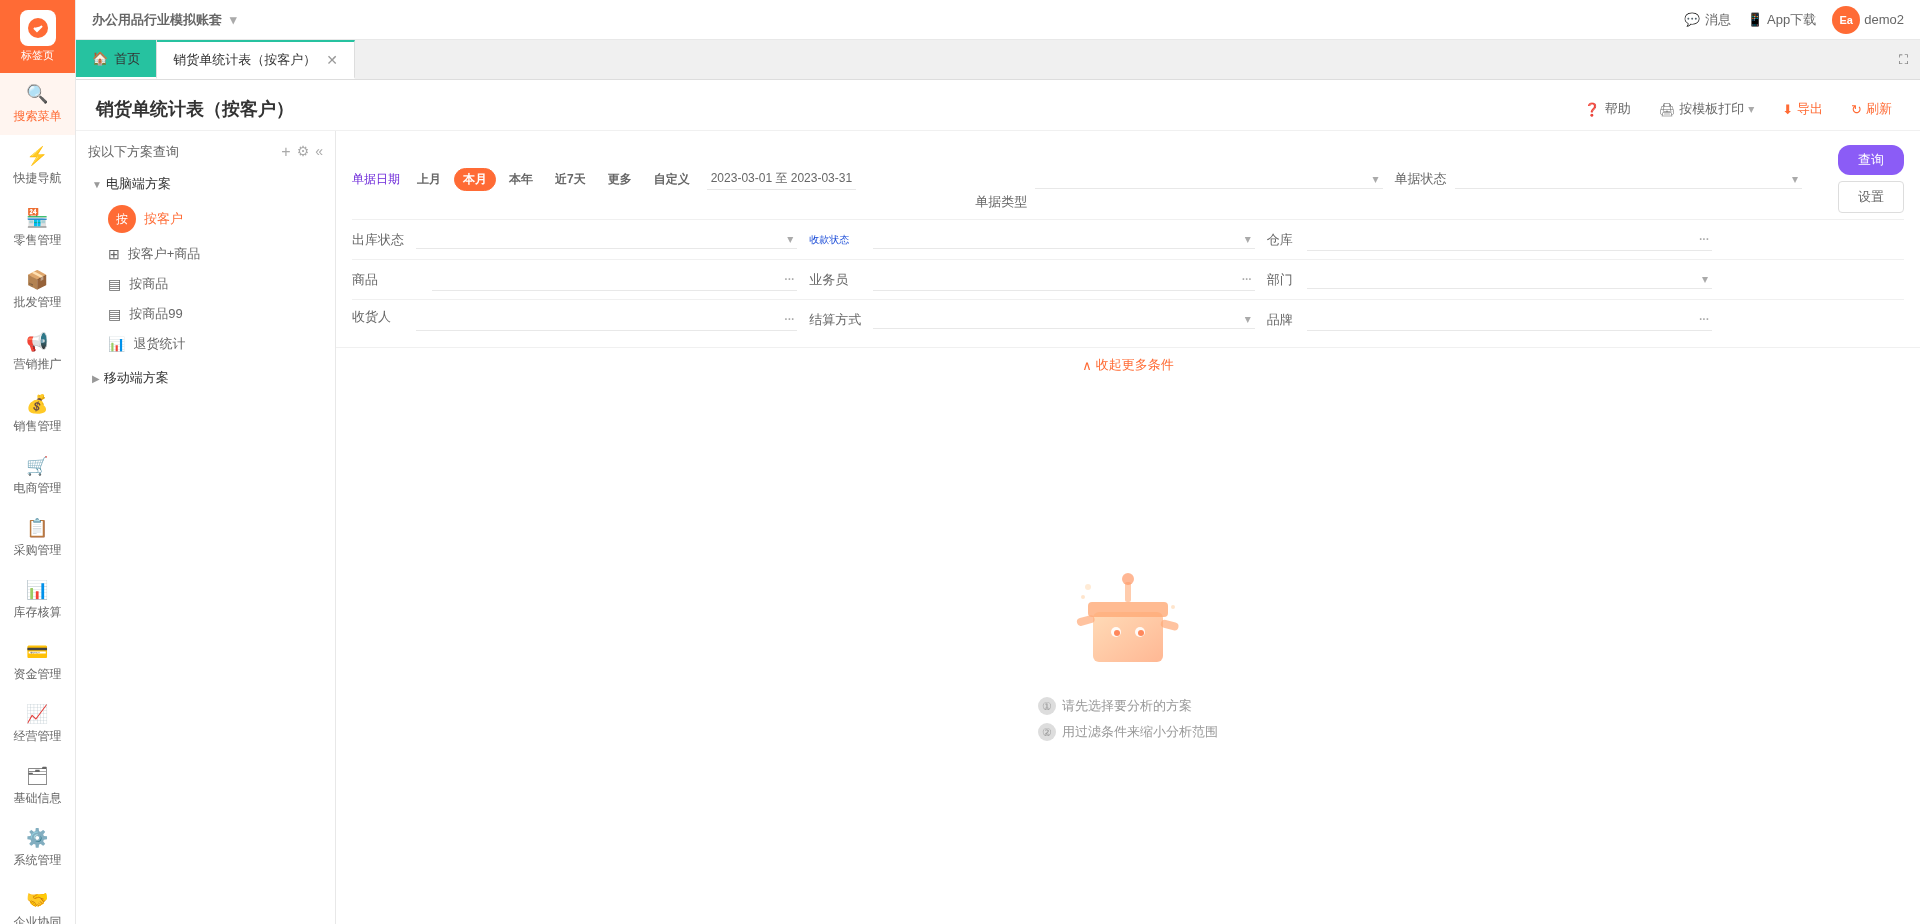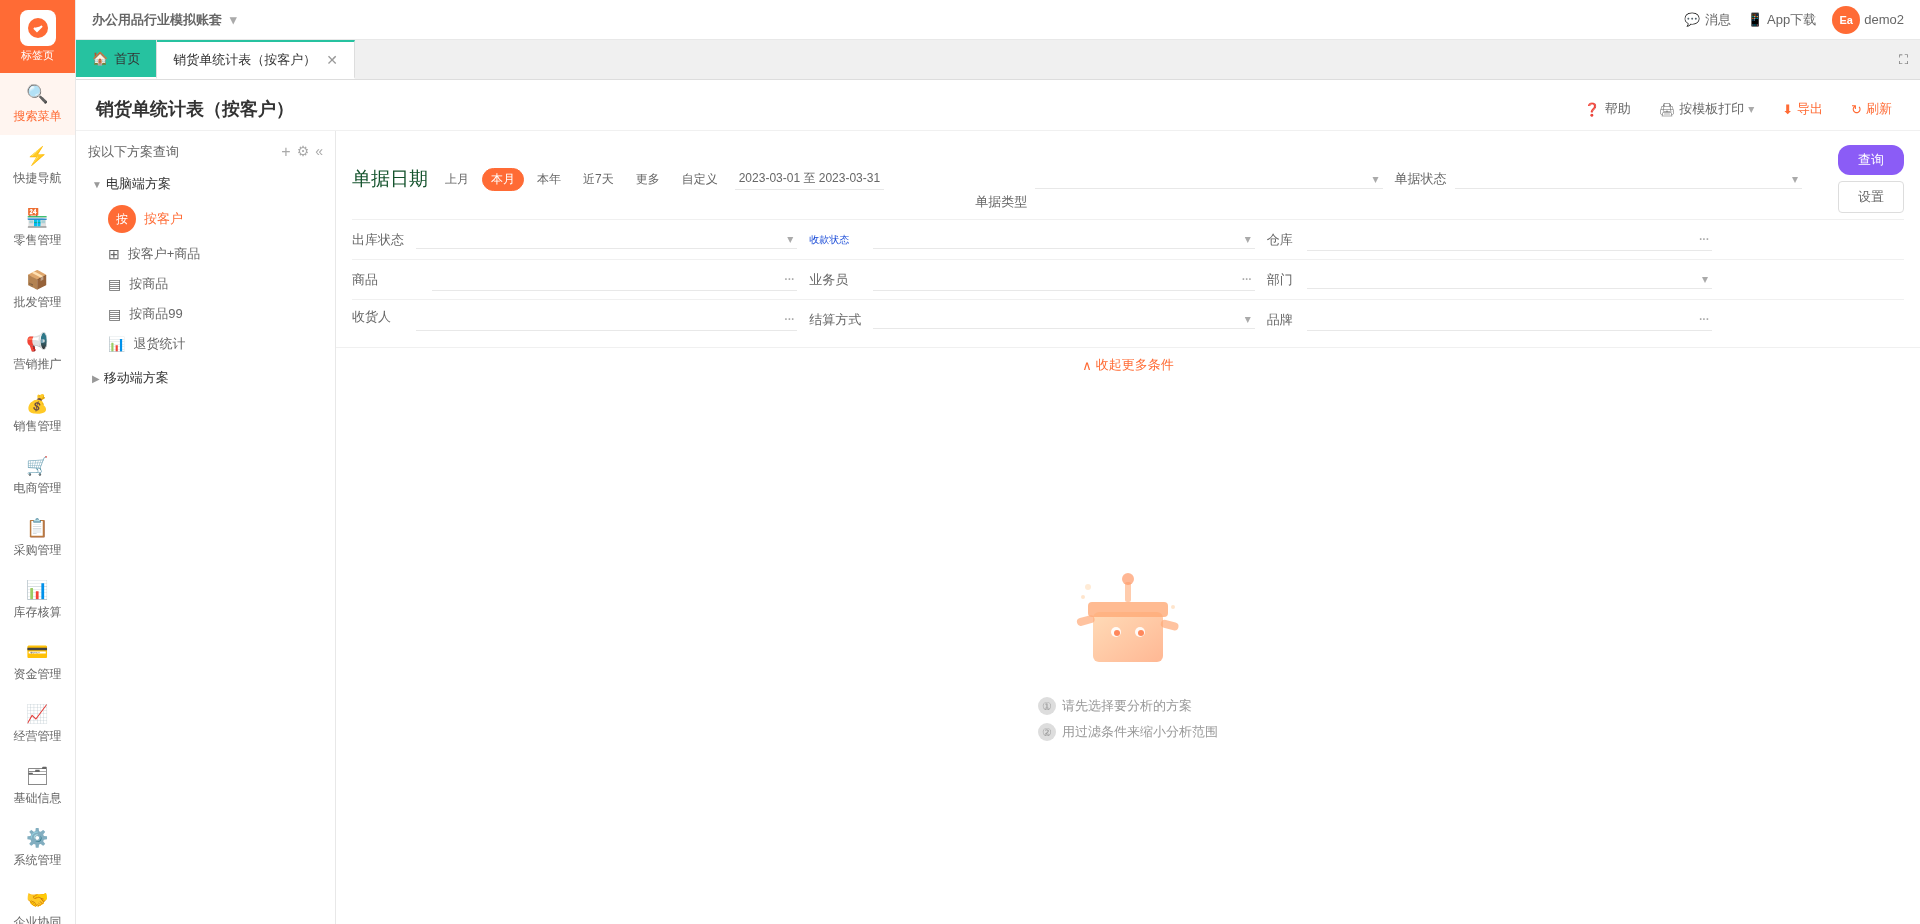--- a/index.html
+++ b/index.html
@@ -57,21 +57,21 @@
     .scheme-header-icons span { cursor: pointer; font-size: 14px; }
 
     .scheme-group { margin-bottom: 4px; }
     .scheme-group-header { display: flex; align-items: center; padding: 6px 8px; cursor: pointer; color: #333; font-size: 13px; }
     .scheme-group-header .arrow { margin-right: 4px; color: #999; font-size: 10px; }
     .scheme-item { display: flex; align-items: center; padding: 6px 8px 6px 24px; cursor: pointer; color: #666; font-size: 13px; border-radius: 4px; }
     .scheme-item.active { color: #ff6b35; }
     .scheme-item .item-icon { margin-right: 8px; font-size: 14px; }
     .scheme-item-circle { width: 28px; height: 28px; border-radius: 50%; background: #ff6b35; color: #fff; display: flex; align-items: center; justify-content: center; font-size: 12px; margin-right: 8px; flex-shrink: 0; }
     .date-btns { display: flex; gap: 4px; }
-    .date-btn { padding: 2px 8px; border-radius: 12px; font-size: 12px; cursor: pointer; color: #666; border: 1px solid transparent; }
+    .date-btn { padding: 2px 8px; border-radius: 12px; font-size: 12px; cursor: pointer; color: #666; border: 1px solid transparent; font-weight: bold; }
     .date-btn.active { background: #ff6b35; color: #fff; border-color: #ff6b35; }
 
     
     .action-btns { display: flex; flex-direction: column; gap: 6px; margin-left: 12px; padding-left: 12px; }
     .query-btn { background: #8b5cf6; color: #fff; border: none; padding: 6px 20px; border-radius: 12px; cursor: pointer; font-size: 13px; }
     .settings-btn { background: #fff; color: #666; border: 1px solid #ddd; padding: 6px 16px; border-radius: 4px; cursor: pointer; font-size: 13px; }
 
     
     .collapse-bar { text-align: center; padding: 8px; color: #ff6b35; cursor: pointer; font-size: 13px; display: flex; align-items: center; justify-content: center; gap: 4px; }
 
@@ -268,21 +268,21 @@
           </div>
         </div>
       </div>
 
       <div style="flex:1; display:flex; flex-direction:column;">
 
         <div style="padding: 8px 16px; border-bottom: 1px solid #f0f0f0;">
 
           <div style="display:flex; align-items:center; padding: 6px 0; border-bottom:1px solid #f0f0f0; gap:12px;">
             <div style="display:flex; align-items:center; flex:1.5; gap:8px;">
-              <span style="color:#14532d; font-size:19px; white-space:nowrap;">单据日期</span>
+              <span style="color:#6d28d9; font-size:12px; white-space:nowrap;">单据日期</span>
               <div class="date-btns">
                 <span class="date-btn">上月</span>
                 <span class="date-btn active">本月</span>
                 <span class="date-btn">本年</span>
                 <span class="date-btn">近7天</span>
                 <span class="date-btn">更多</span>
                 <span class="date-btn">自定义</span>
               </div>
               <span style="color:#666; font-size:12px; border-bottom:1px solid #e8e8e8; padding: 2px 4px;">2023-03-01 至 2023-03-31</span>
             </div>

